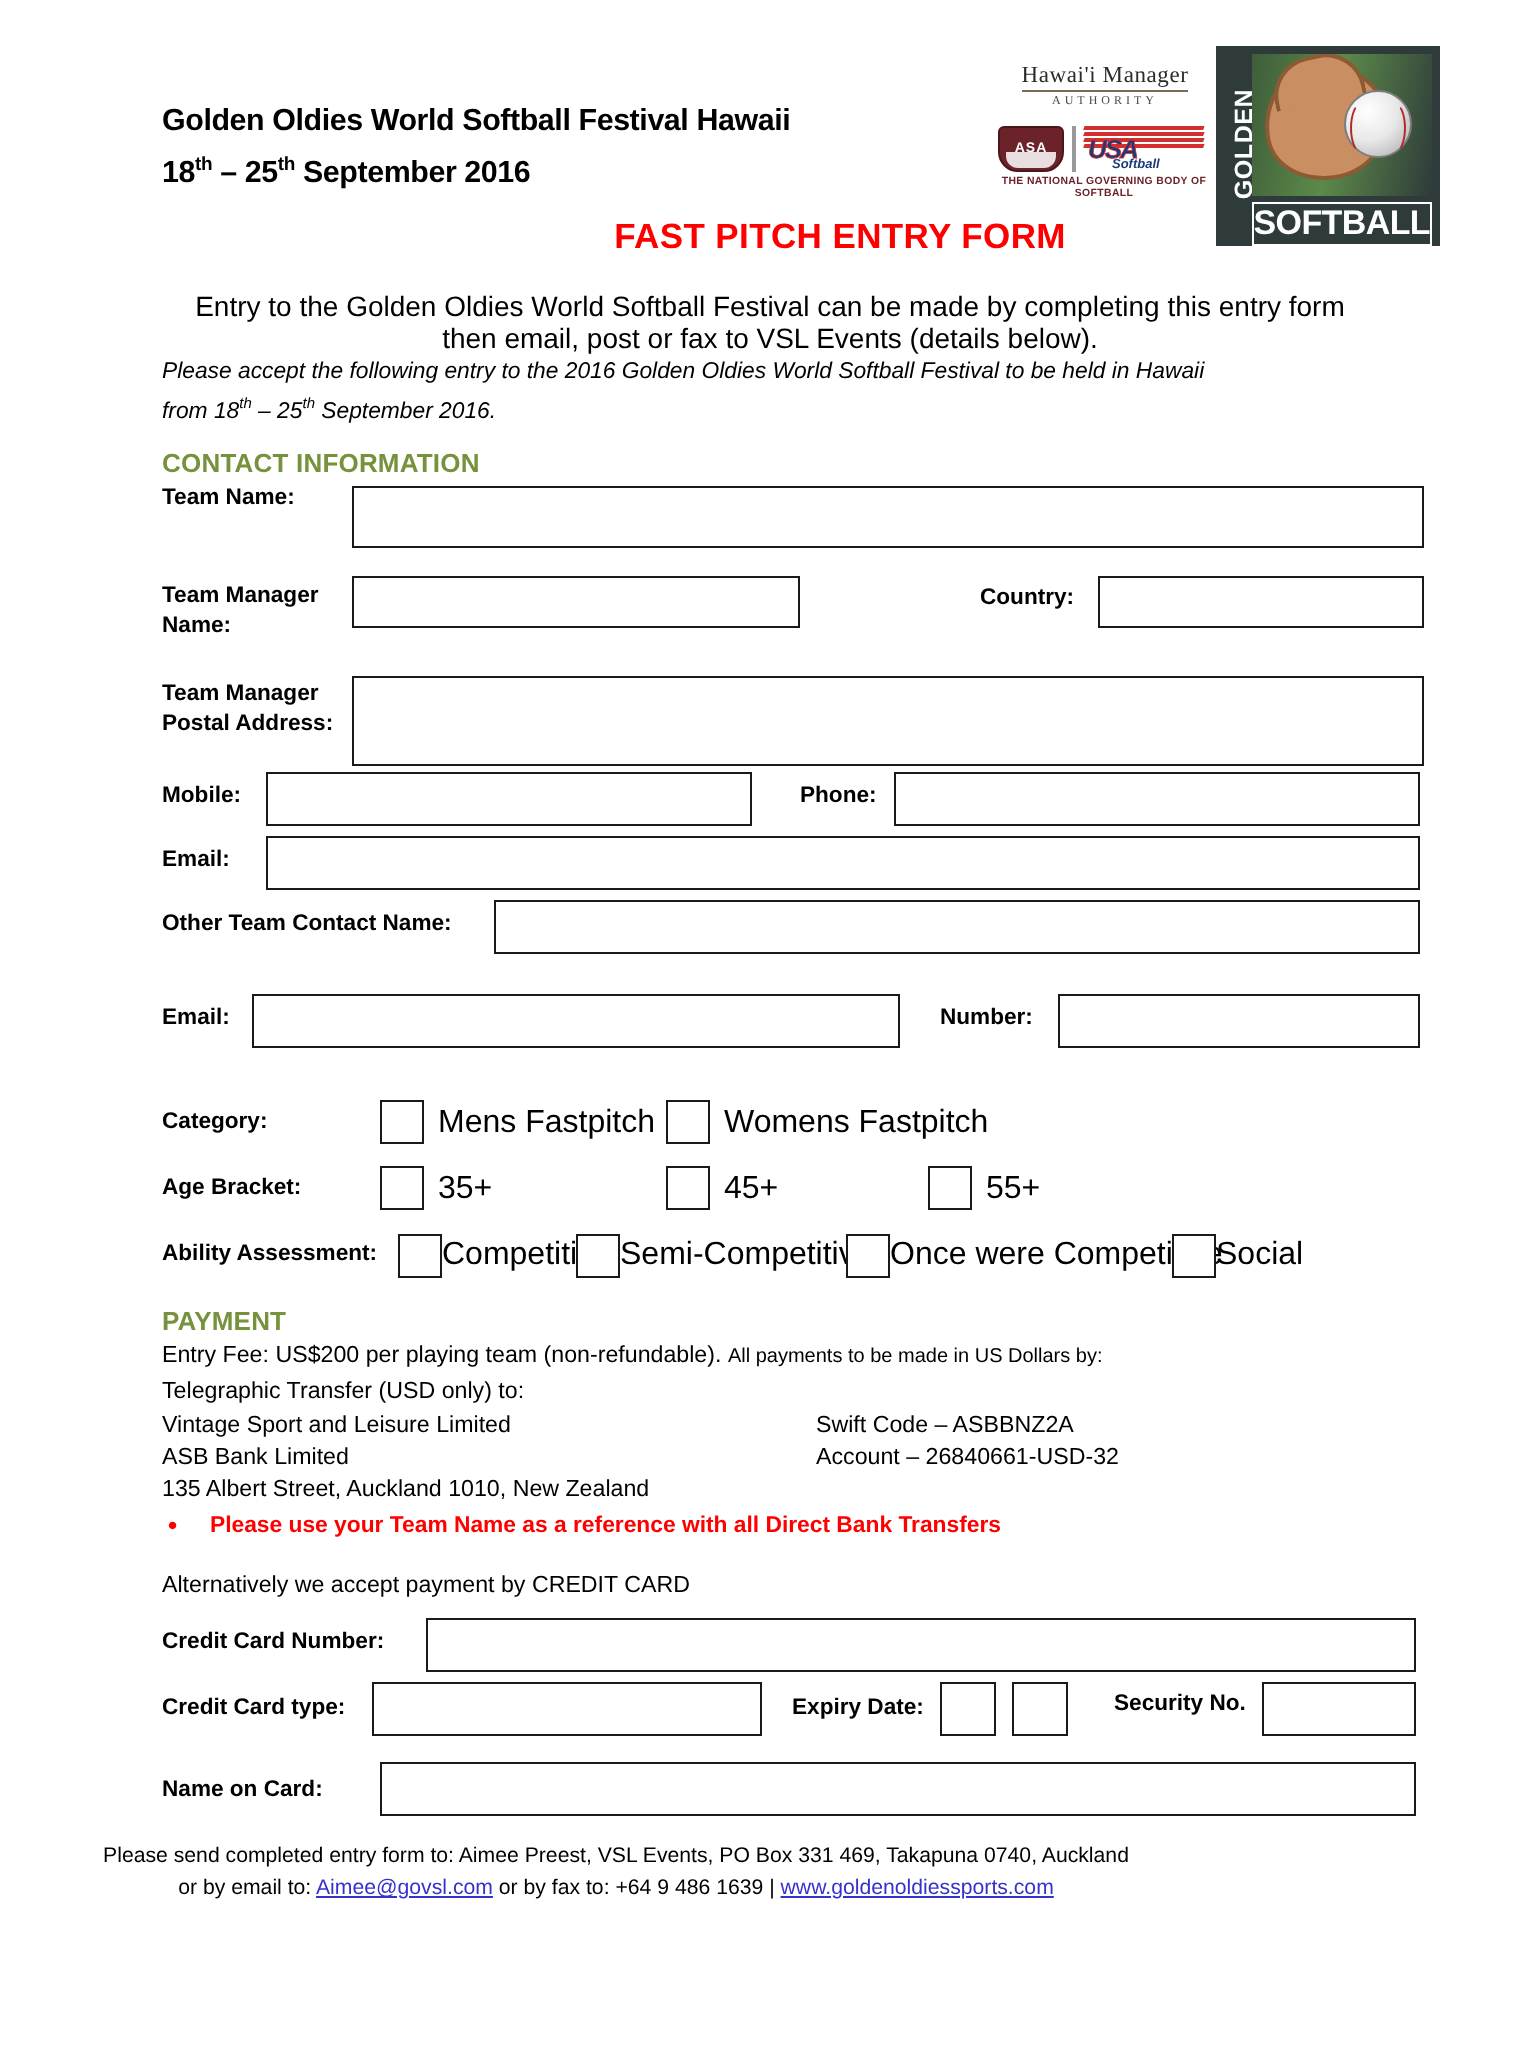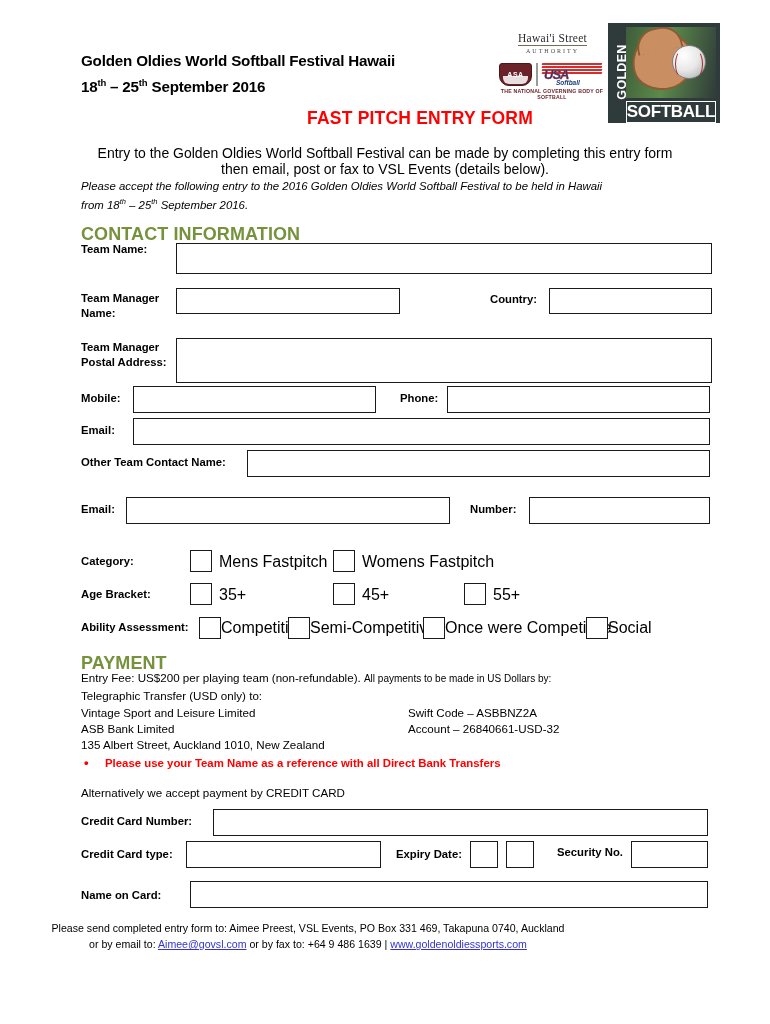--- a/index.html
+++ b/index.html
@@ -151,21 +151,21 @@
     text-align: center; font-size: 14px; line-height: 16px;
   }
   .intro-italic {
     position: absolute; left: 81px; top: 178px; width: 600px;
     font-style: italic; font-size: 11.4px; line-height: 16px;
   }
   .intro-italic sup { font-size: 7.5px; vertical-align: super; }
 
   
   .sec-head {
-    position: absolute; font-size: 18px; font-weight: bold;
+    position: absolute; font-size: 13px; font-weight: bold;
     color: #76923C; letter-spacing: .1px;
   }
   .sec-head .note {
     color: #76923C; font-style: italic; font-weight: bold;
   }
 
   
   .lbl {
     position: absolute; font-size: 11.3px; font-weight: bold;
     line-height: 15px; white-space: pre-line;
@@ -203,21 +203,21 @@
 <div class="page">
 
   <div class="header-title">
     <div>Golden Oldies World Softball Festival Hawaii</div>
     <div><span>18</span><sup>th</sup><span> – 25</span><sup>th</sup><span> September 2016</span></div>
   </div>
 
   <div class="form-title">FAST PITCH ENTRY FORM</div>
 
   <div class="logo-hta">
-    <div class="hta-main">Hawai'i Street</div>
+    <div class="hta-main">Hawai'i Manager</div>
     <div class="hta-sub">AUTHORITY</div>
   </div>
 
   <div class="logo-asa">
     <div class="asa-row">
       <div class="asa-shield">
           <span>ASA</span>
         </div>
       <div class="asa-div"></div>
       <div class="usa-mark">

